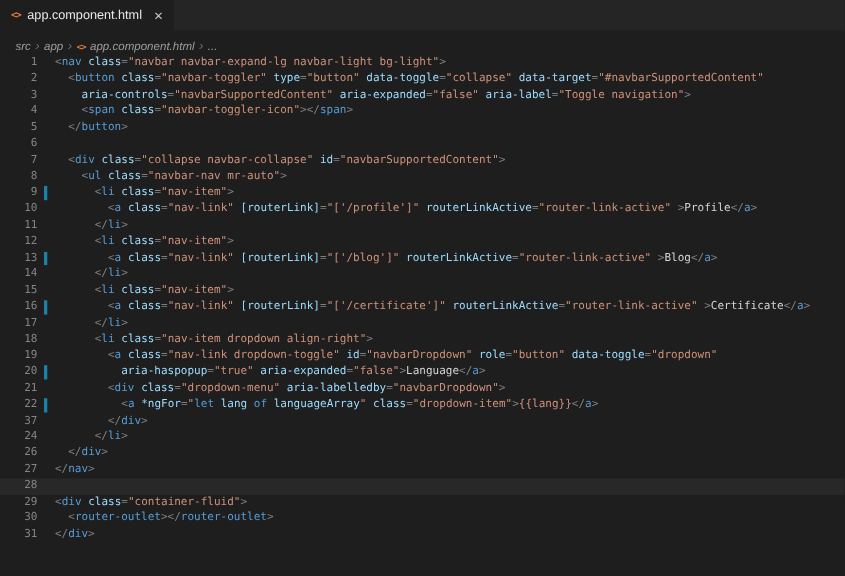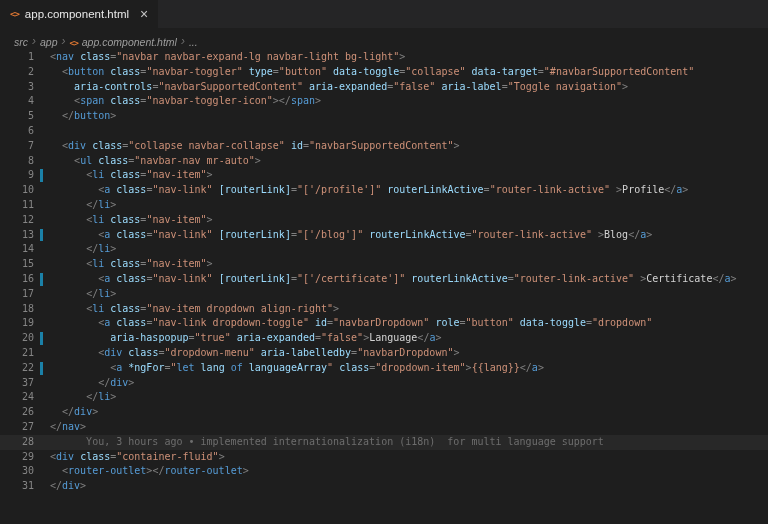--- a/index.html
+++ b/index.html
@@ -77,20 +77,20 @@
         <div class="line"><span class="ln">17</span><span class="gut"></span><span class="code"><span style="color: rgb(212, 212, 212);">      </span><span style="color: rgb(128, 128, 128);">&lt;/</span><span style="color: rgb(86, 156, 214);">li</span><span style="color: rgb(128, 128, 128);">&gt;</span></span></div>
         <div class="line"><span class="ln">18</span><span class="gut"></span><span class="code"><span style="color: rgb(212, 212, 212);">      </span><span style="color: rgb(128, 128, 128);">&lt;</span><span style="color: rgb(86, 156, 214);">li</span><span style="color: rgb(212, 212, 212);"> </span><span style="color: rgb(156, 220, 254);">class</span><span style="color: rgb(128, 128, 128);">=</span><span style="color: rgb(206, 145, 120);">"nav-item dropdown align-right"</span><span style="color: rgb(128, 128, 128);">&gt;</span></span></div>
         <div class="line"><span class="ln">19</span><span class="gut"></span><span class="code"><span style="color: rgb(212, 212, 212);">        </span><span style="color: rgb(128, 128, 128);">&lt;</span><span style="color: rgb(86, 156, 214);">a</span><span style="color: rgb(212, 212, 212);"> </span><span style="color: rgb(156, 220, 254);">class</span><span style="color: rgb(128, 128, 128);">=</span><span style="color: rgb(206, 145, 120);">"nav-link dropdown-toggle"</span><span style="color: rgb(212, 212, 212);"> </span><span style="color: rgb(156, 220, 254);">id</span><span style="color: rgb(128, 128, 128);">=</span><span style="color: rgb(206, 145, 120);">"navbarDropdown"</span><span style="color: rgb(212, 212, 212);"> </span><span style="color: rgb(156, 220, 254);">role</span><span style="color: rgb(128, 128, 128);">=</span><span style="color: rgb(206, 145, 120);">"button"</span><span style="color: rgb(212, 212, 212);"> </span><span style="color: rgb(156, 220, 254);">data-toggle</span><span style="color: rgb(128, 128, 128);">=</span><span style="color: rgb(206, 145, 120);">"dropdown"</span></span></div>
         <div class="line"><span class="ln">20</span><span class="gut mod"></span><span class="code"><span style="color: rgb(212, 212, 212);">          </span><span style="color: rgb(156, 220, 254);">aria-haspopup</span><span style="color: rgb(128, 128, 128);">=</span><span style="color: rgb(206, 145, 120);">"true"</span><span style="color: rgb(212, 212, 212);"> </span><span style="color: rgb(156, 220, 254);">aria-expanded</span><span style="color: rgb(128, 128, 128);">=</span><span style="color: rgb(206, 145, 120);">"false"</span><span style="color: rgb(128, 128, 128);">&gt;</span><span style="color: rgb(212, 212, 212);">Language</span><span style="color: rgb(128, 128, 128);">&lt;/</span><span style="color: rgb(86, 156, 214);">a</span><span style="color: rgb(128, 128, 128);">&gt;</span></span></div>
         <div class="line"><span class="ln">21</span><span class="gut"></span><span class="code"><span style="color: rgb(212, 212, 212);">        </span><span style="color: rgb(128, 128, 128);">&lt;</span><span style="color: rgb(86, 156, 214);">div</span><span style="color: rgb(212, 212, 212);"> </span><span style="color: rgb(156, 220, 254);">class</span><span style="color: rgb(128, 128, 128);">=</span><span style="color: rgb(206, 145, 120);">"dropdown-menu"</span><span style="color: rgb(212, 212, 212);"> </span><span style="color: rgb(156, 220, 254);">aria-labelledby</span><span style="color: rgb(128, 128, 128);">=</span><span style="color: rgb(206, 145, 120);">"navbarDropdown"</span><span style="color: rgb(128, 128, 128);">&gt;</span></span></div>
         <div class="line"><span class="ln">22</span><span class="gut mod"></span><span class="code"><span style="color: rgb(212, 212, 212);">          </span><span style="color: rgb(128, 128, 128);">&lt;</span><span style="color: rgb(86, 156, 214);">a</span><span style="color: rgb(212, 212, 212);"> </span><span style="color: rgb(156, 220, 254);">*ngFor</span><span style="color: rgb(128, 128, 128);">=</span><span style="color: rgb(206, 145, 120);">"</span><span style="color: rgb(86, 156, 214);">let</span><span style="color: rgb(212, 212, 212);"> </span><span style="color: rgb(156, 220, 254);">lang</span><span style="color: rgb(212, 212, 212);"> </span><span style="color: rgb(86, 156, 214);">of</span><span style="color: rgb(212, 212, 212);"> </span><span style="color: rgb(156, 220, 254);">languageArray</span><span style="color: rgb(206, 145, 120);">"</span><span style="color: rgb(212, 212, 212);"> </span><span style="color: rgb(156, 220, 254);">class</span><span style="color: rgb(128, 128, 128);">=</span><span style="color: rgb(206, 145, 120);">"dropdown-item"</span><span style="color: rgb(128, 128, 128);">&gt;</span><span style="color: rgb(206, 145, 120);">{{lang}}</span><span style="color: rgb(128, 128, 128);">&lt;/</span><span style="color: rgb(86, 156, 214);">a</span><span style="color: rgb(128, 128, 128);">&gt;</span></span></div>
         <div class="line"><span class="ln">37</span><span class="gut"></span><span class="code"><span style="color: rgb(212, 212, 212);">        </span><span style="color: rgb(128, 128, 128);">&lt;/</span><span style="color: rgb(86, 156, 214);">div</span><span style="color: rgb(128, 128, 128);">&gt;</span></span></div>
         <div class="line"><span class="ln">24</span><span class="gut"></span><span class="code"><span style="color: rgb(212, 212, 212);">      </span><span style="color: rgb(128, 128, 128);">&lt;/</span><span style="color: rgb(86, 156, 214);">li</span><span style="color: rgb(128, 128, 128);">&gt;</span></span></div>
         <div class="line"><span class="ln">26</span><span class="gut"></span><span class="code"><span style="color: rgb(212, 212, 212);">  </span><span style="color: rgb(128, 128, 128);">&lt;/</span><span style="color: rgb(86, 156, 214);">div</span><span style="color: rgb(128, 128, 128);">&gt;</span></span></div>
         <div class="line"><span class="ln">27</span><span class="gut"></span><span class="code"><span style="color: rgb(128, 128, 128);">&lt;/</span><span style="color: rgb(86, 156, 214);">nav</span><span style="color: rgb(128, 128, 128);">&gt;</span></span></div>
-        <div class="line current"><span class="ln">28</span><span class="gut"></span><span class="code"><span style="color: rgb(109, 109, 109);">      You, 3 hours ago • implemented internationalization (i18n)  for multi language support</span></span></div>
+        <div class="line current"><span class="ln">28</span><span class="gut"></span></div>
         <div class="line"><span class="ln">29</span><span class="gut"></span><span class="code"><span style="color: rgb(128, 128, 128);">&lt;</span><span style="color: rgb(86, 156, 214);">div</span><span style="color: rgb(212, 212, 212);"> </span><span style="color: rgb(156, 220, 254);">class</span><span style="color: rgb(128, 128, 128);">=</span><span style="color: rgb(206, 145, 120);">"container-fluid"</span><span style="color: rgb(128, 128, 128);">&gt;</span></span></div>
         <div class="line"><span class="ln">30</span><span class="gut"></span><span class="code"><span style="color: rgb(212, 212, 212);">  </span><span style="color: rgb(128, 128, 128);">&lt;</span><span style="color: rgb(86, 156, 214);">router-outlet</span><span style="color: rgb(128, 128, 128);">&gt;&lt;/</span><span style="color: rgb(86, 156, 214);">router-outlet</span><span style="color: rgb(128, 128, 128);">&gt;</span></span></div>
         <div class="line"><span class="ln">31</span><span class="gut"></span><span class="code"><span style="color: rgb(128, 128, 128);">&lt;/</span><span style="color: rgb(86, 156, 214);">div</span><span style="color: rgb(128, 128, 128);">&gt;</span></span></div>
       </div>
   </div>
 
 </div>
 
 </body></html>

